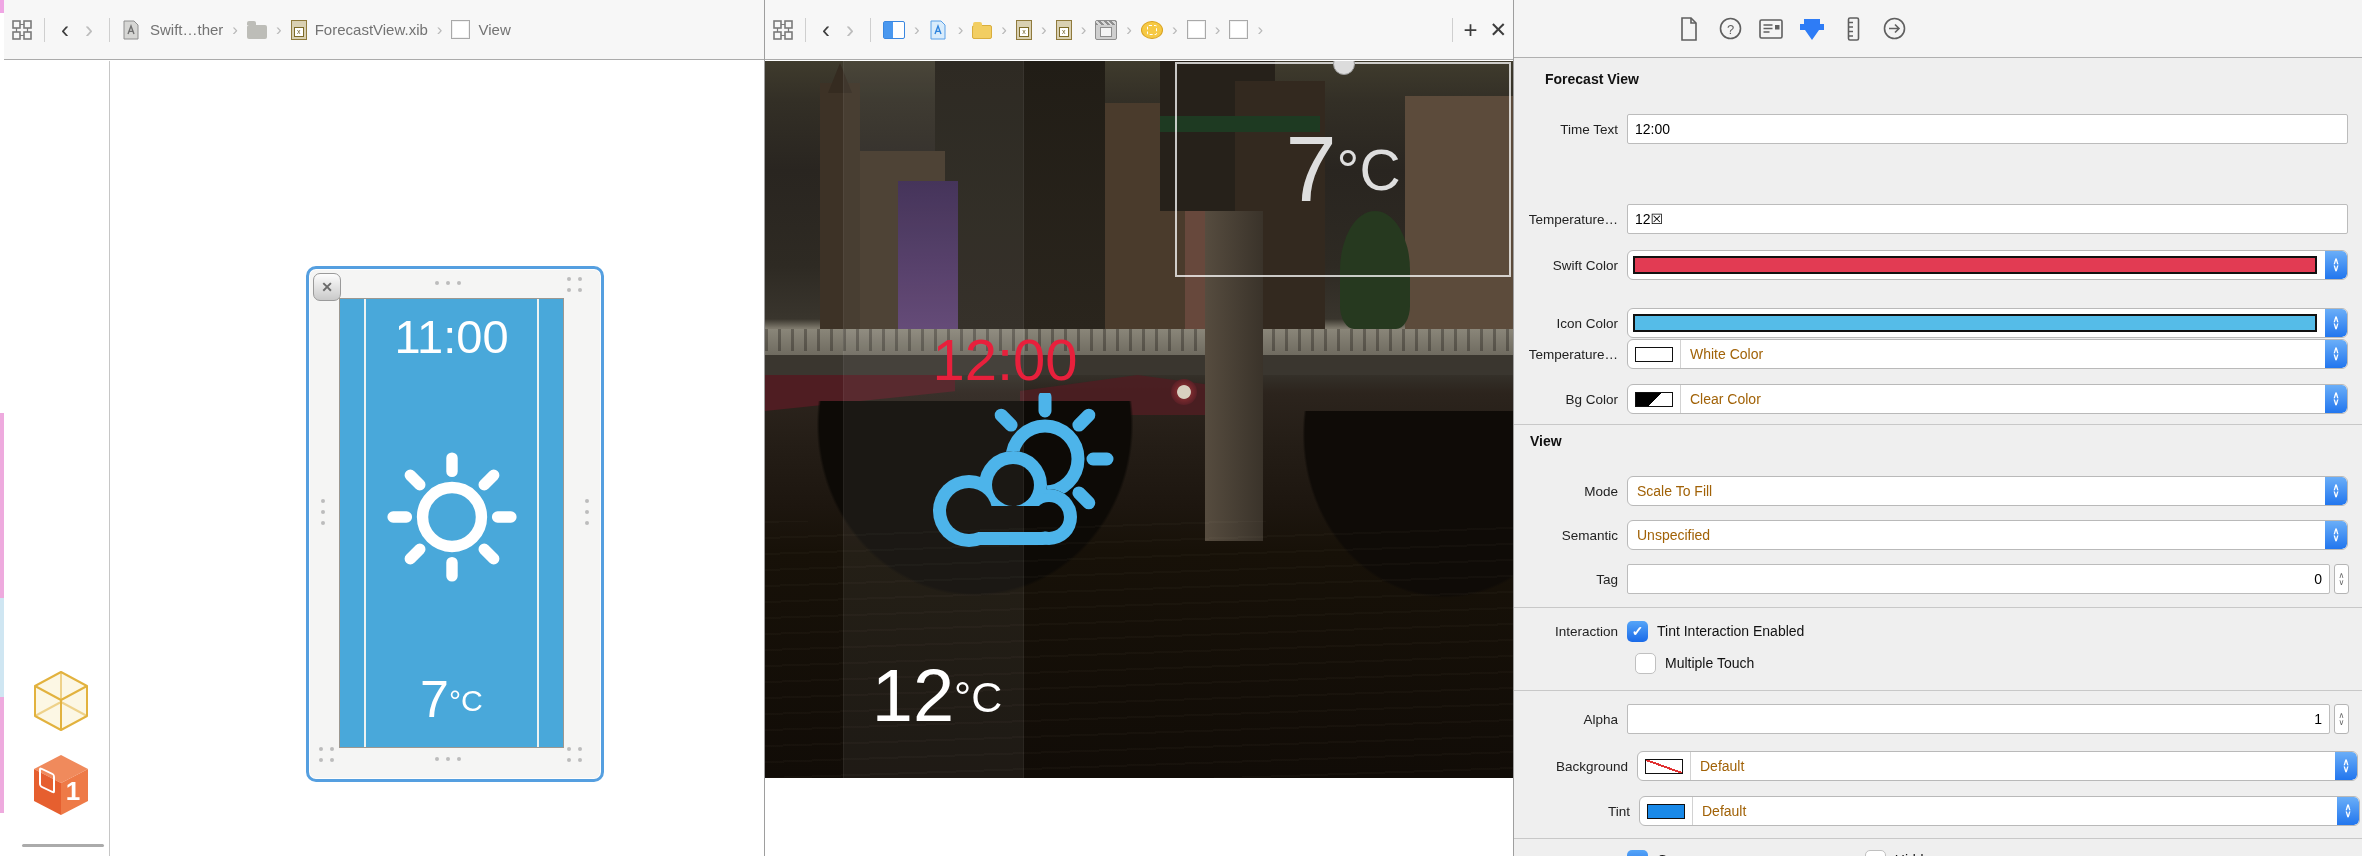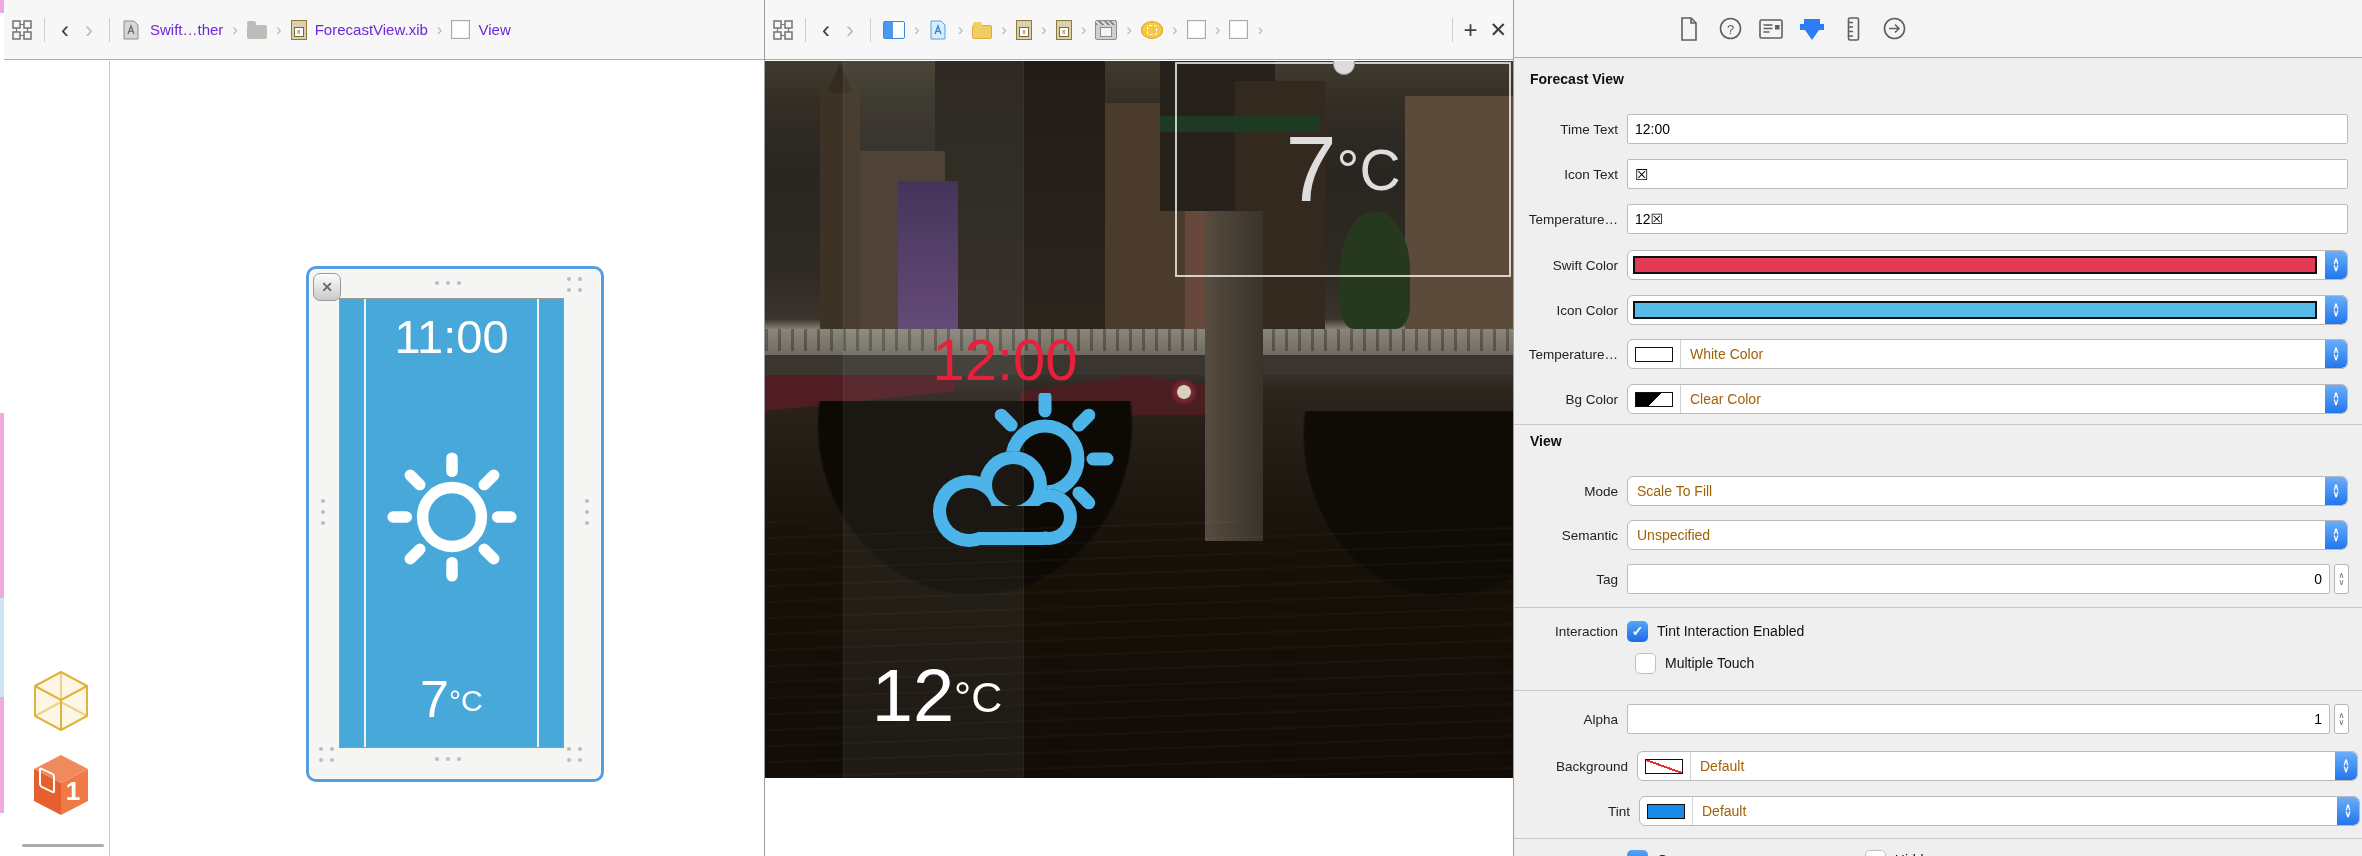--- a/index.html
+++ b/index.html
@@ -8,21 +8,21 @@
   .abs{position:absolute;}
   .vdiv{position:absolute;top:0;bottom:0;width:1px;background:#9e9e9e;z-index:30;}
 
   
   .jumpbar{position:absolute;top:0;height:60px;background:#f7f7f7;border-bottom:1px solid #ababab;
     display:flex;align-items:center;gap:8px;box-sizing:border-box;z-index:5;}
   .jb-sep{width:1px;height:24px;background:#cfcfcf;margin:0 4px;}
   .nav-glyph{font-size:24px;line-height:1;color:#3d3d3d;font-weight:400;padding:0 4px;cursor:default;}
   .nav-glyph.disabled{color:#bdbdbd;}
   .crumb-chevron{color:#b9b9b9;font-size:17px;padding:0 1px;}
-  .crumb-text{font-size:15px;color:#6d28d9;}
+  .crumb-text{font-size:15px;color:#737373;}
   .gridicon svg{display:block;}
 
   
   .mini{width:20px;height:20px;position:relative;flex:0 0 auto;}
   .folder{width:20px;height:14px;border-radius:2px;position:relative;margin-top:4px;}
   .folder:before{content:"";position:absolute;top:-4px;left:0;width:9px;height:4px;border-radius:2px 2px 0 0;background:inherit;}
   .folder.gray{background:#bdbdb8;}
   .folder.yellow{background:#f2ce62;border:1px solid #d9ae3e;box-sizing:border-box;}
   .square-view{width:17px;height:17px;background:#fff;border:1px solid #a9a9a9;box-shadow:inset 0 0 0 1px #f1f1f1;}
   .page{width:16px;height:20px;border:1px solid #9a9a9a;background:#e9e9e6;position:relative;box-sizing:border-box;}
@@ -375,38 +375,30 @@
           </svg>
       </span>
       <span class="itab">
         <svg width="23" height="23" viewBox="0 0 23 23">
             <circle cx="11.5" cy="11.5" r="10" fill="none" stroke="#5f5f5f" stroke-width="1.6"></circle>
         <path d="M6 11.5h9M12 7.5l4 4-4 4" fill="none" stroke="#5f5f5f" stroke-width="1.6"></path>
           </svg>
       </span>
     </div>
 
-    <div class="sec-title" style="top:71px;">Forecast View</div>
+    <div class="sec-title" style="top:71px;margin-left:15px;">Forecast View</div>
 
     <div class="irow" style="top:112px;">
       <span class="ilabel">Time Text</span>
       <div class="ictrl">
           <div class="tfield">
             <span>12:00</span>
           </div>
         </div>
     </div>
-    <div class="irow" style="top:157px;">
-      <span class="ilabel">Icon Text</span>
-      <div class="ictrl">
-          <div class="tfield">
-            <span class="glyphbox">☒</span>
-          </div>
-        </div>
-    </div>
     <div class="irow" style="top:202px;">
       <span class="ilabel">Temperature…</span>
       <div class="ictrl">
           <div class="tfield">
             <span>12☒</span>
           </div>
         </div>
     </div>
 
     <div class="irow" style="top:248px;">
@@ -414,21 +406,21 @@
       <div class="ictrl">
           <div class="pill" style="height:30px;">
         <span class="wellbar" style="background:#e23b53;"></span>
         <span class="arrows">
               <span>∧</span>
               <span>∨</span>
             </span>
       </div>
         </div>
     </div>
-    <div class="irow" style="top:293px;">
+    <div class="irow" style="top:306px;">
       <span class="ilabel">Icon Color</span>
       <div class="ictrl">
           <div class="pill">
         <span class="wellbar" style="background:#55bce8;"></span>
         <span class="arrows">
               <span>∧</span>
               <span>∨</span>
             </span>
       </div>
         </div>

